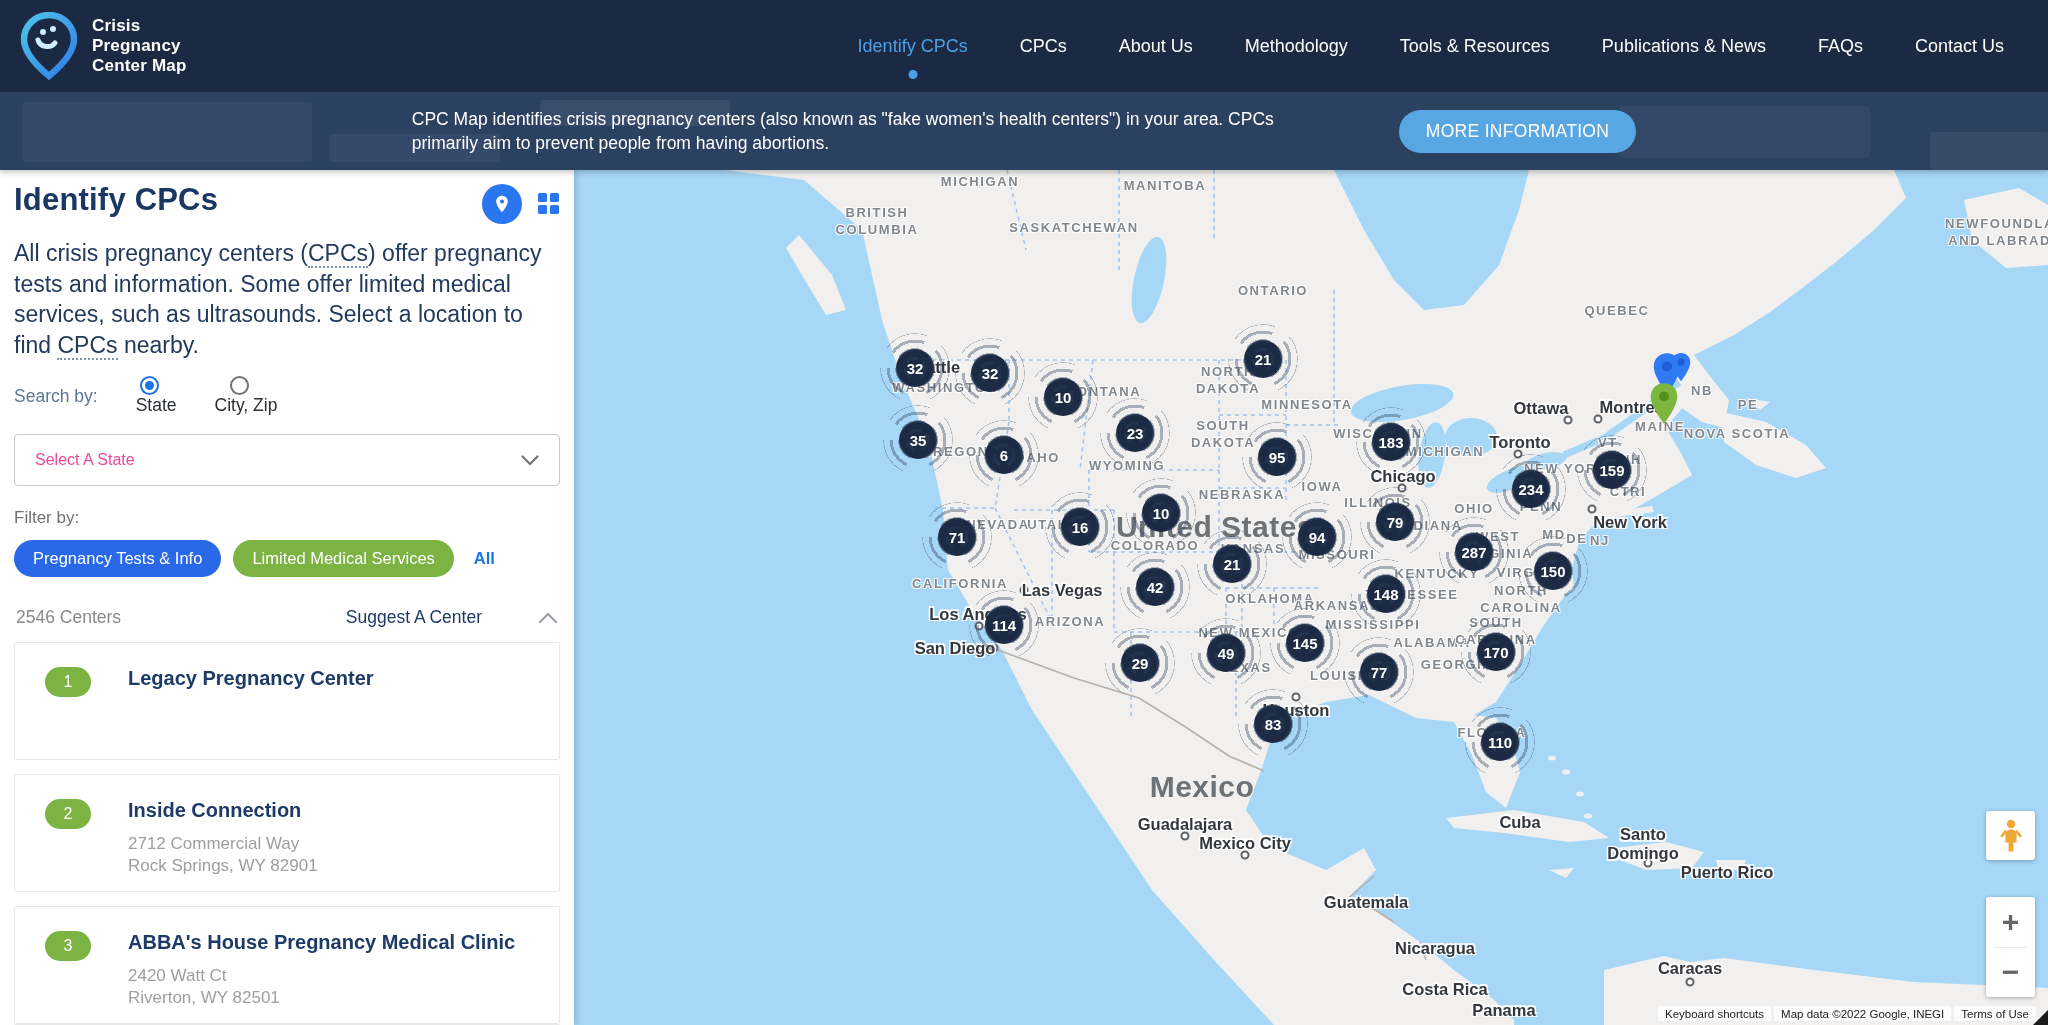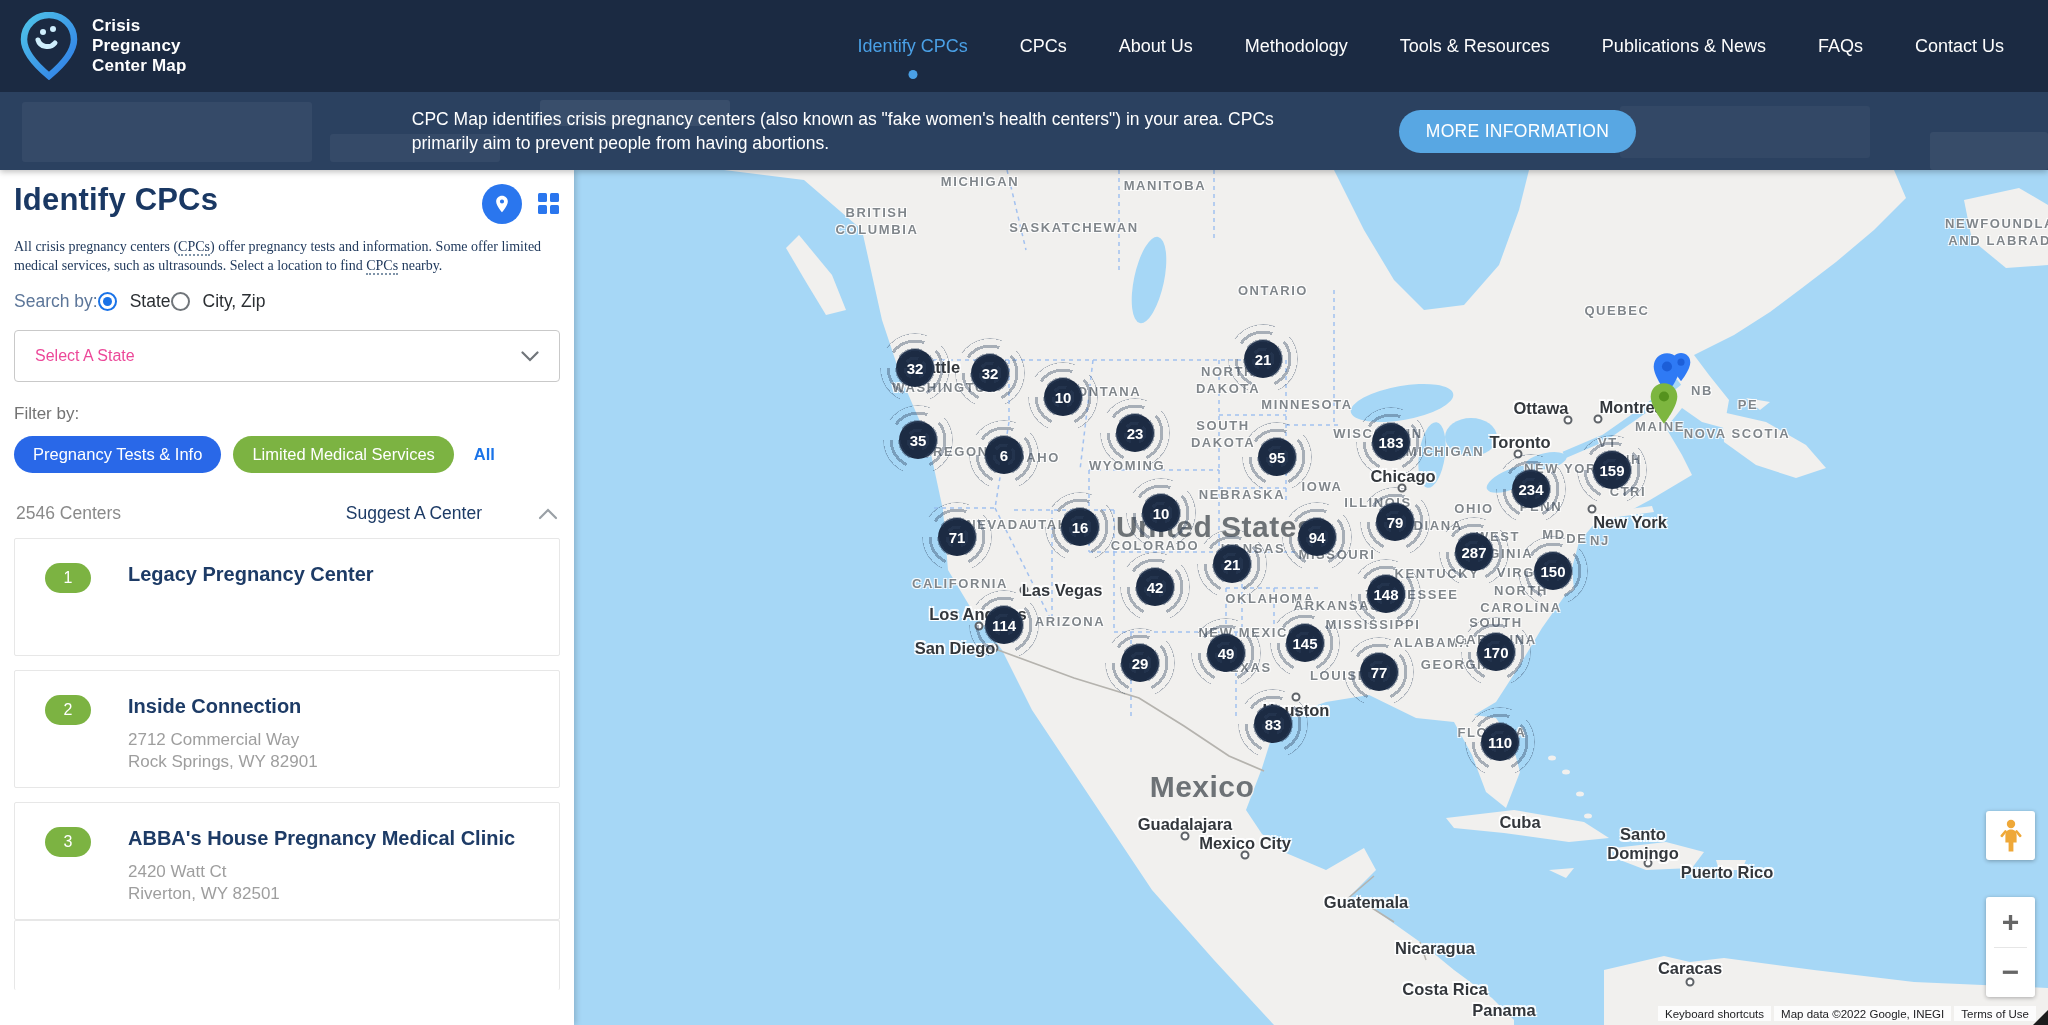--- a/index.html
+++ b/index.html
@@ -28,25 +28,25 @@
   #more-info { position:relative; margin-left:72px; background:#58a7e3; color:#fff; border:none; border-radius:999px; padding:11px 27px; font-size:17.5px; font-family:"Liberation Sans",sans-serif; cursor:pointer; z-index:2; letter-spacing:.3px; }
 
   
   #sidebar { position:absolute; left:0; top:170px; width:574px; height:855px; background:#fff; z-index:30; padding:12px 14px 0 14px; box-shadow:2px 0 6px rgba(0,0,0,.18); }
   .head-row { display:flex; align-items:flex-start; justify-content:space-between; }
   #page-title { color:#1a3863; font-size:31px; font-weight:bold; letter-spacing:.2px; }
   .head-icons { display:flex; align-items:center; gap:16px; margin-top:2px; }
   .loc-btn { width:40px; height:40px; border-radius:50%; background:#2a76ee; display:flex; align-items:center; justify-content:center; cursor:pointer; }
   .grid-btn { width:22px; height:22px; display:grid; grid-template-columns:9px 9px; grid-template-rows:9px 9px; gap:3px; cursor:pointer; }
   .grid-btn i { background:#2a76ee; border-radius:1.5px; }
-  .desc { margin-top:14px; color:#213a5d; font-size:14px; line-height:1.33; width:546px;font-family:Liberation Serif, serif; }
+  .desc { margin-top:14px; color:#213a5d; font-size:23px; line-height:1.33; width:546px; }
   .cpc-link { border-bottom:2px dotted #7f93a8; cursor:pointer; }
   .search-row { margin-top:16px; display:flex; align-items:center; font-size:17.5px; }
   .search-label { color:#5c7699; }
-  .radio-opt { display:flex; align-items:center; cursor:pointer; color:#2b2f33; }
+  .radio-opt { display:flex; align-items:center; margin-left:38px; cursor:pointer; color:#2b2f33;flex-direction:column; }
   .radio-circ { width:19px; height:19px; border-radius:50%; border:2px solid #70757a; margin-right:13px; position:relative; }
   .radio-opt.checked .radio-circ { border-color:#1a73e8; }
   .radio-opt.checked .radio-circ::after { content:''; position:absolute; left:3px; top:3px; width:9px; height:9px; border-radius:50%; background:#1a73e8; }
   .select-box { margin-top:18px; width:546px; height:52px; border:1px solid #c9c9c9; border-radius:4px; display:flex; align-items:center; justify-content:space-between; padding:0 20px; cursor:pointer; }
   #select-value { color:#ec4899; font-size:16px; }
   .filter-label { margin-top:22px; color:#737373; font-size:17px; }
   .filter-row { margin-top:12px; display:flex; align-items:center; gap:12px; }
   .pill { height:37px; border-radius:19px; display:flex; align-items:center; padding:0 19px; color:#fff; font-size:16.5px; cursor:pointer; white-space:nowrap; }
   .pill.blue { background:#2968e8; }
   .pill.green { background:#7cb342; }

